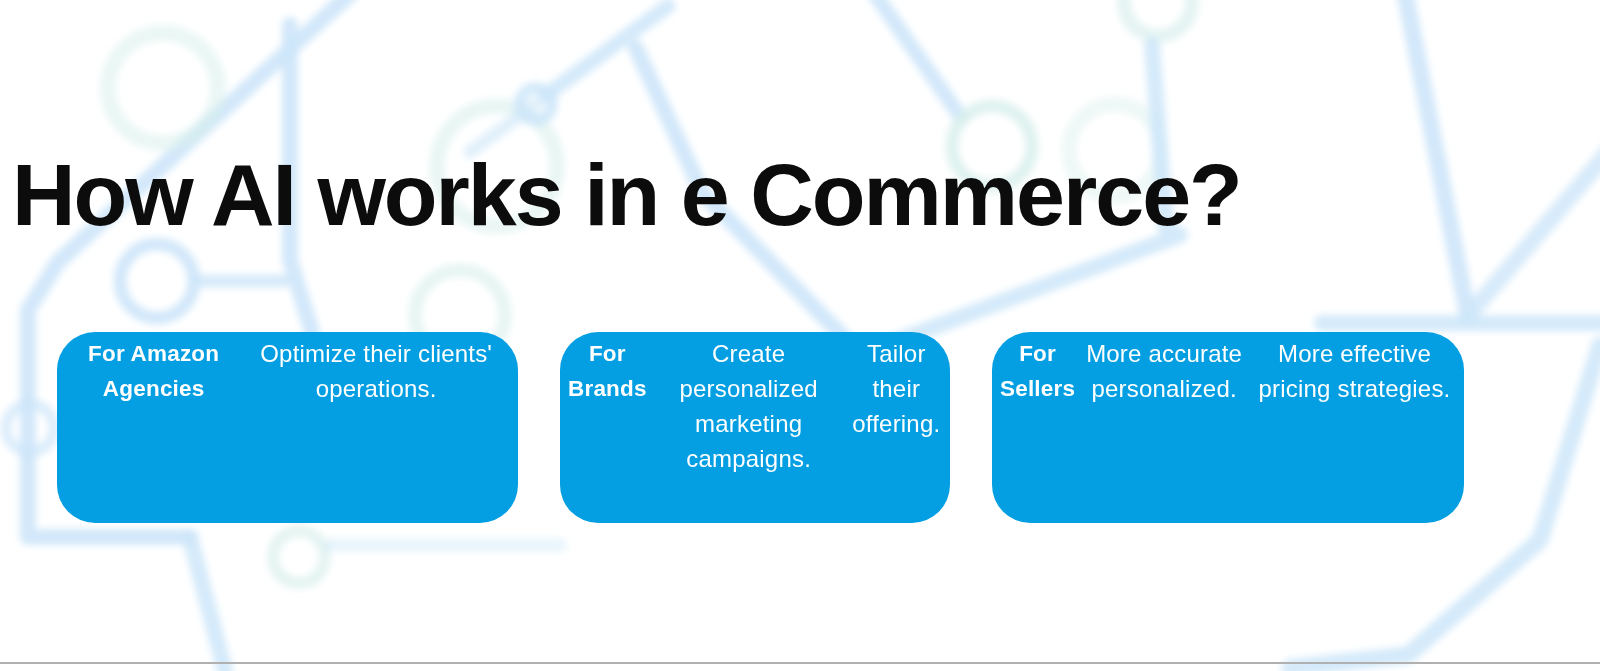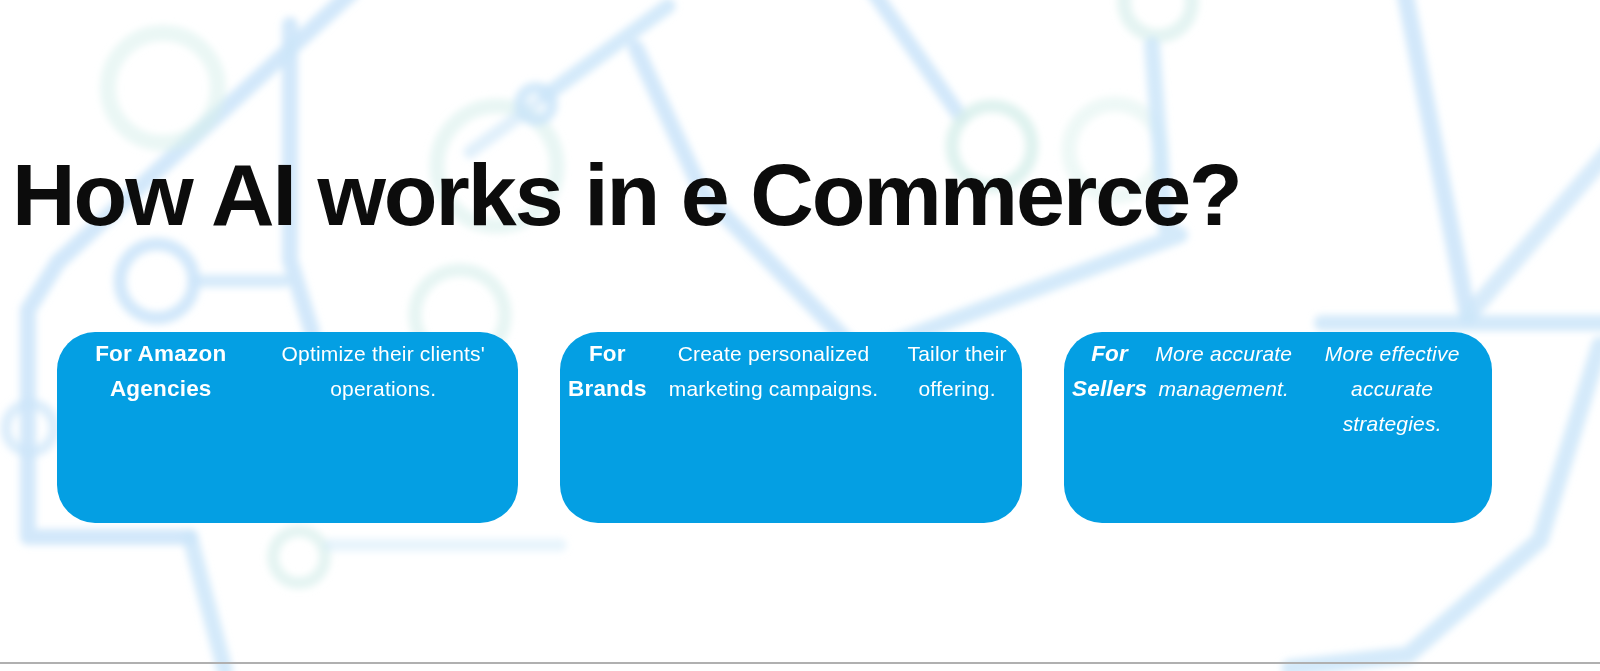--- a/index.html
+++ b/index.html
@@ -56,32 +56,32 @@
     background: var(--card-blue, #049fe3);
     color: var(--card-text, #ffffff);
     display: flex;
     flex-direction: row;
     justify-content: center;
     text-align: center;
     padding: 4px 8px;
     box-sizing: border-box;
   }
   .card-1 { width: 461px; }
-  .card-2 { width: 462px; }
-  .card-3 { width: 428px; font-style: italic; }
+  .card-2 { width: 390px; }
+  .card-3 { width: 472px; }
   .card-heading {
     margin: 0;
     font-size: 22.5px;
     line-height: 35px;
     font-weight: bold;
     letter-spacing: 0.2px;
   }
   .card-line {
     margin: 0;
-    font-size: 21px;
+    font-size: 24px;
     line-height: 35px;
     font-weight: normal;
     letter-spacing: 0.2px;
   }
 
   .bottom-divider {
     position: absolute;
     z-index: 3;
     left: 0;
     top: 662px;
@@ -144,21 +144,21 @@
     </div>
 
     <div class="info-card card-2">
       <p class="card-heading">For Brands</p>
       <p class="card-line">Create personalized marketing campaigns.</p>
       <p class="card-line">Tailor their offering.</p>
     </div>
 
     <div class="info-card card-3">
       <p class="card-heading">For Sellers</p>
-      <p class="card-line">More accurate management.</p>
-      <p class="card-line">More effective accurate strategies.</p>
+      <p class="card-line">More accurate personalized.</p>
+      <p class="card-line">More effective pricing strategies.</p>
     </div>
 
   </div>
 
   <div class="bottom-divider"></div>
 
 </div>
 
 </body></html>

